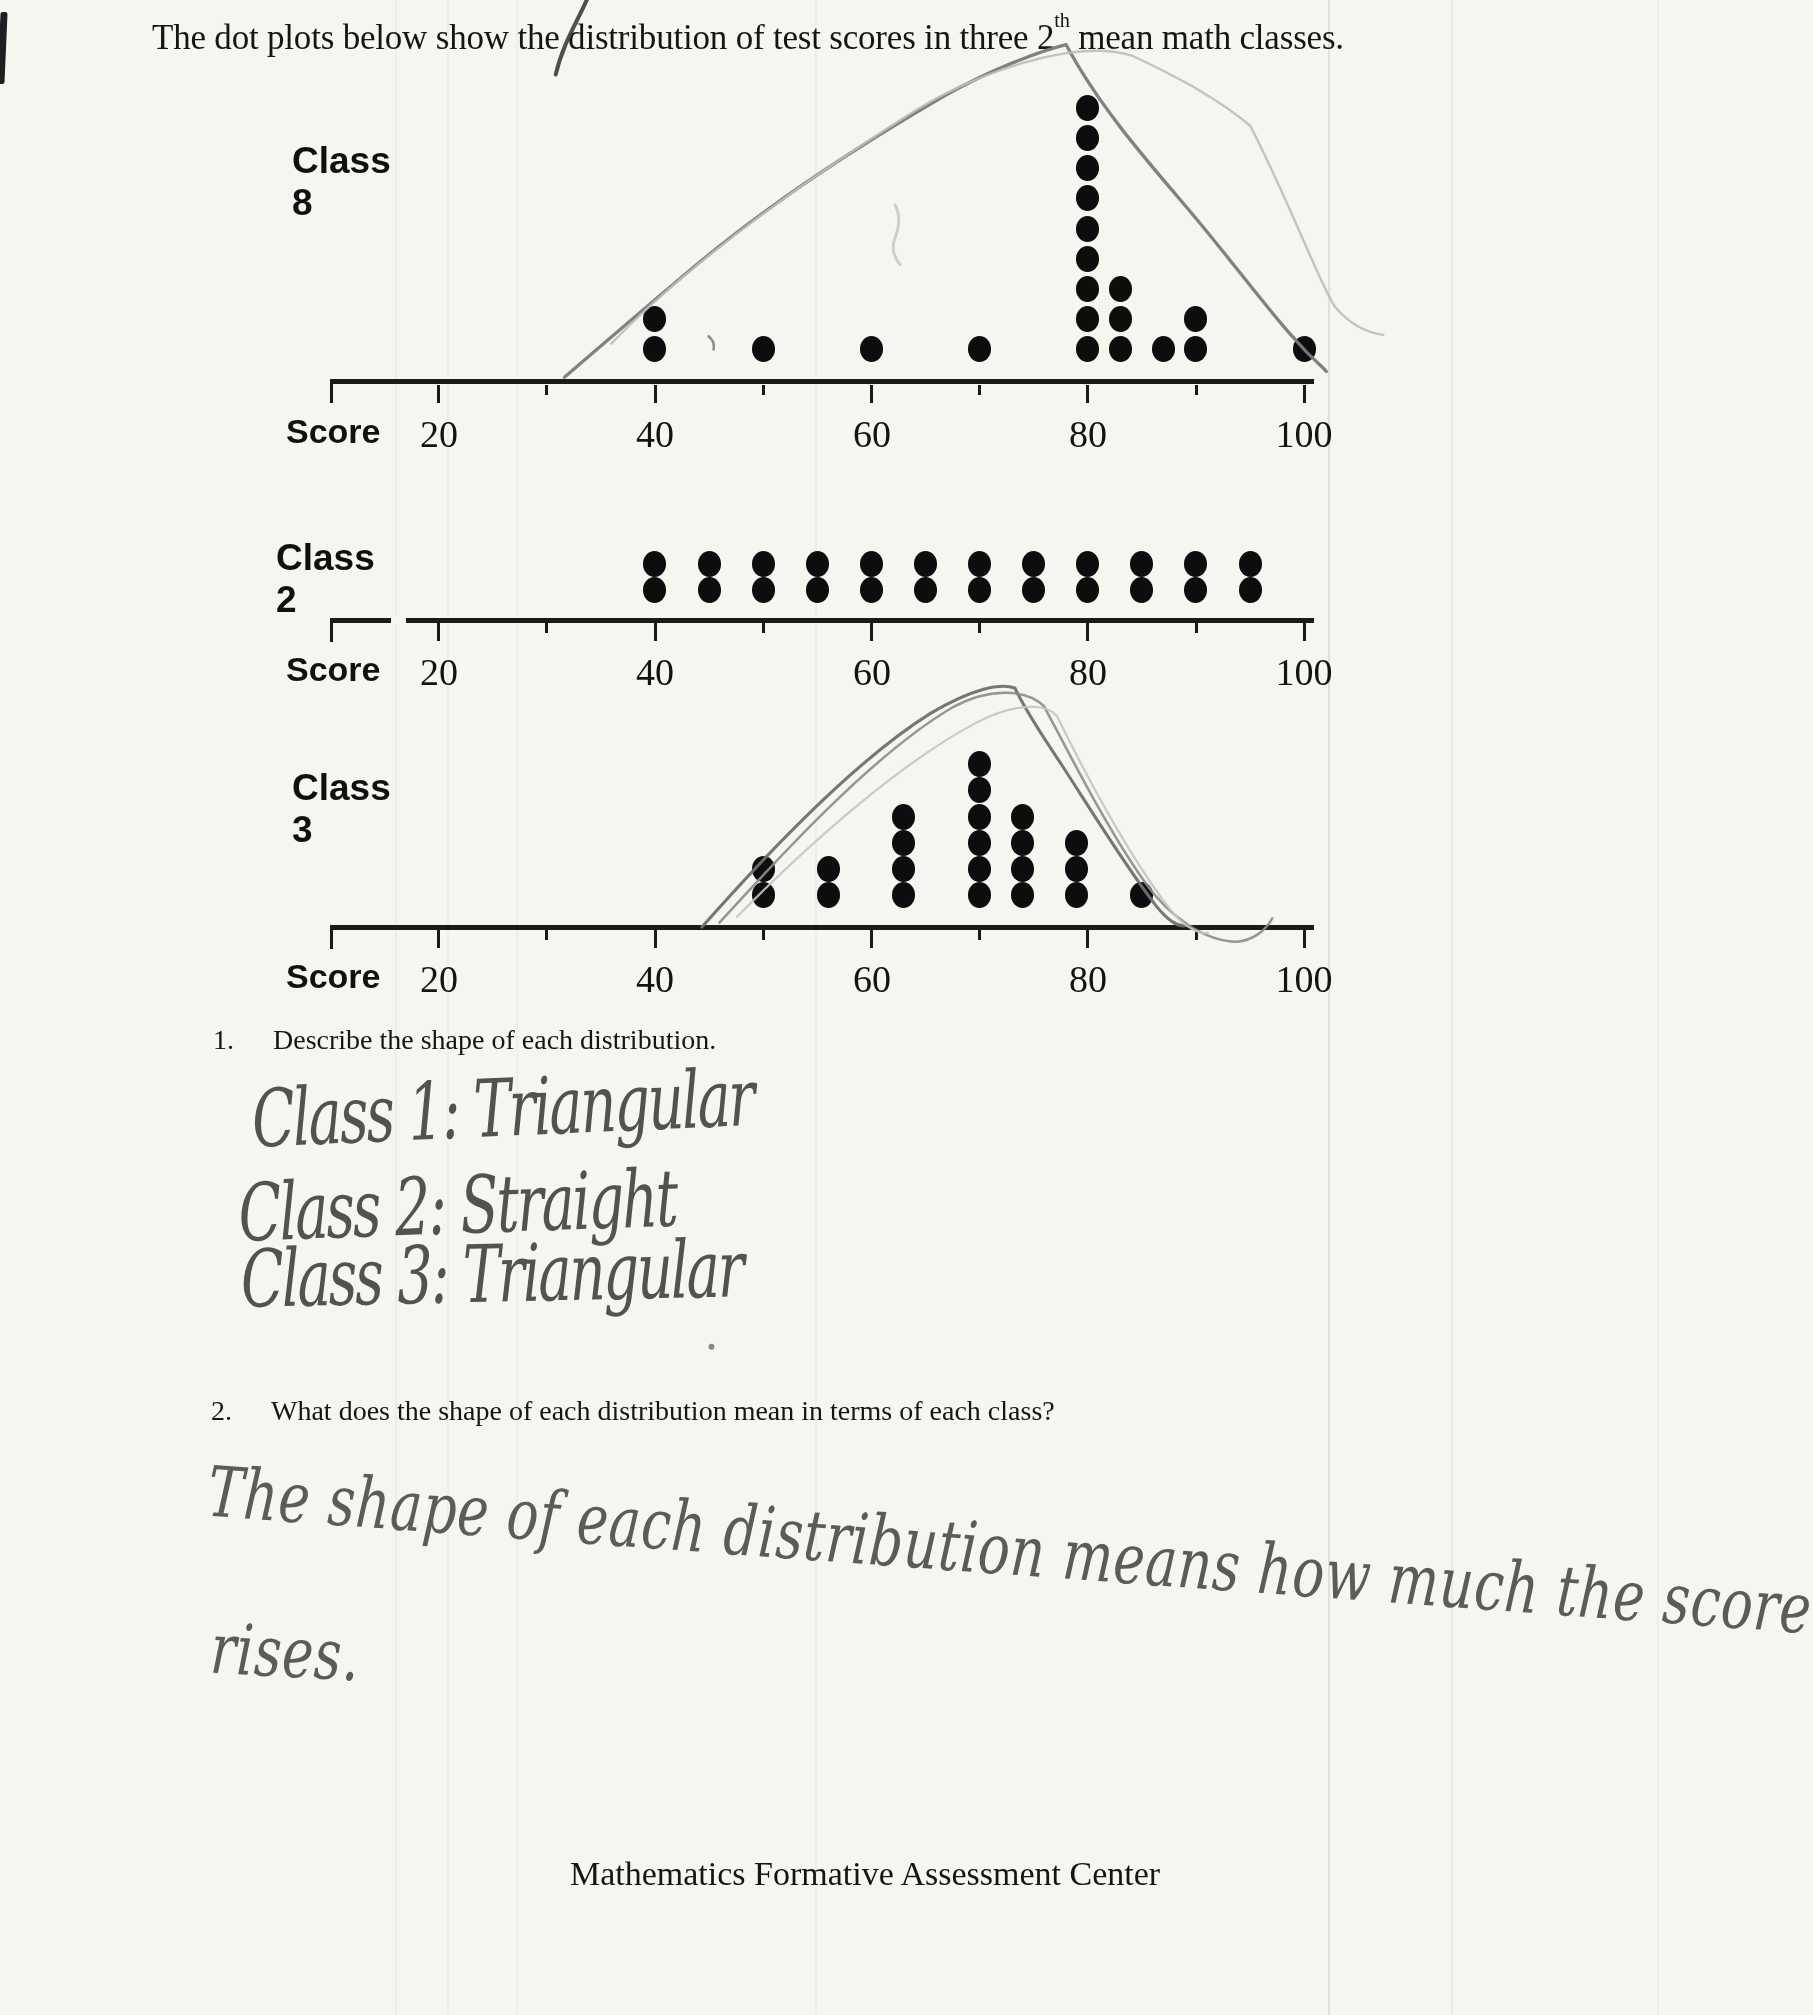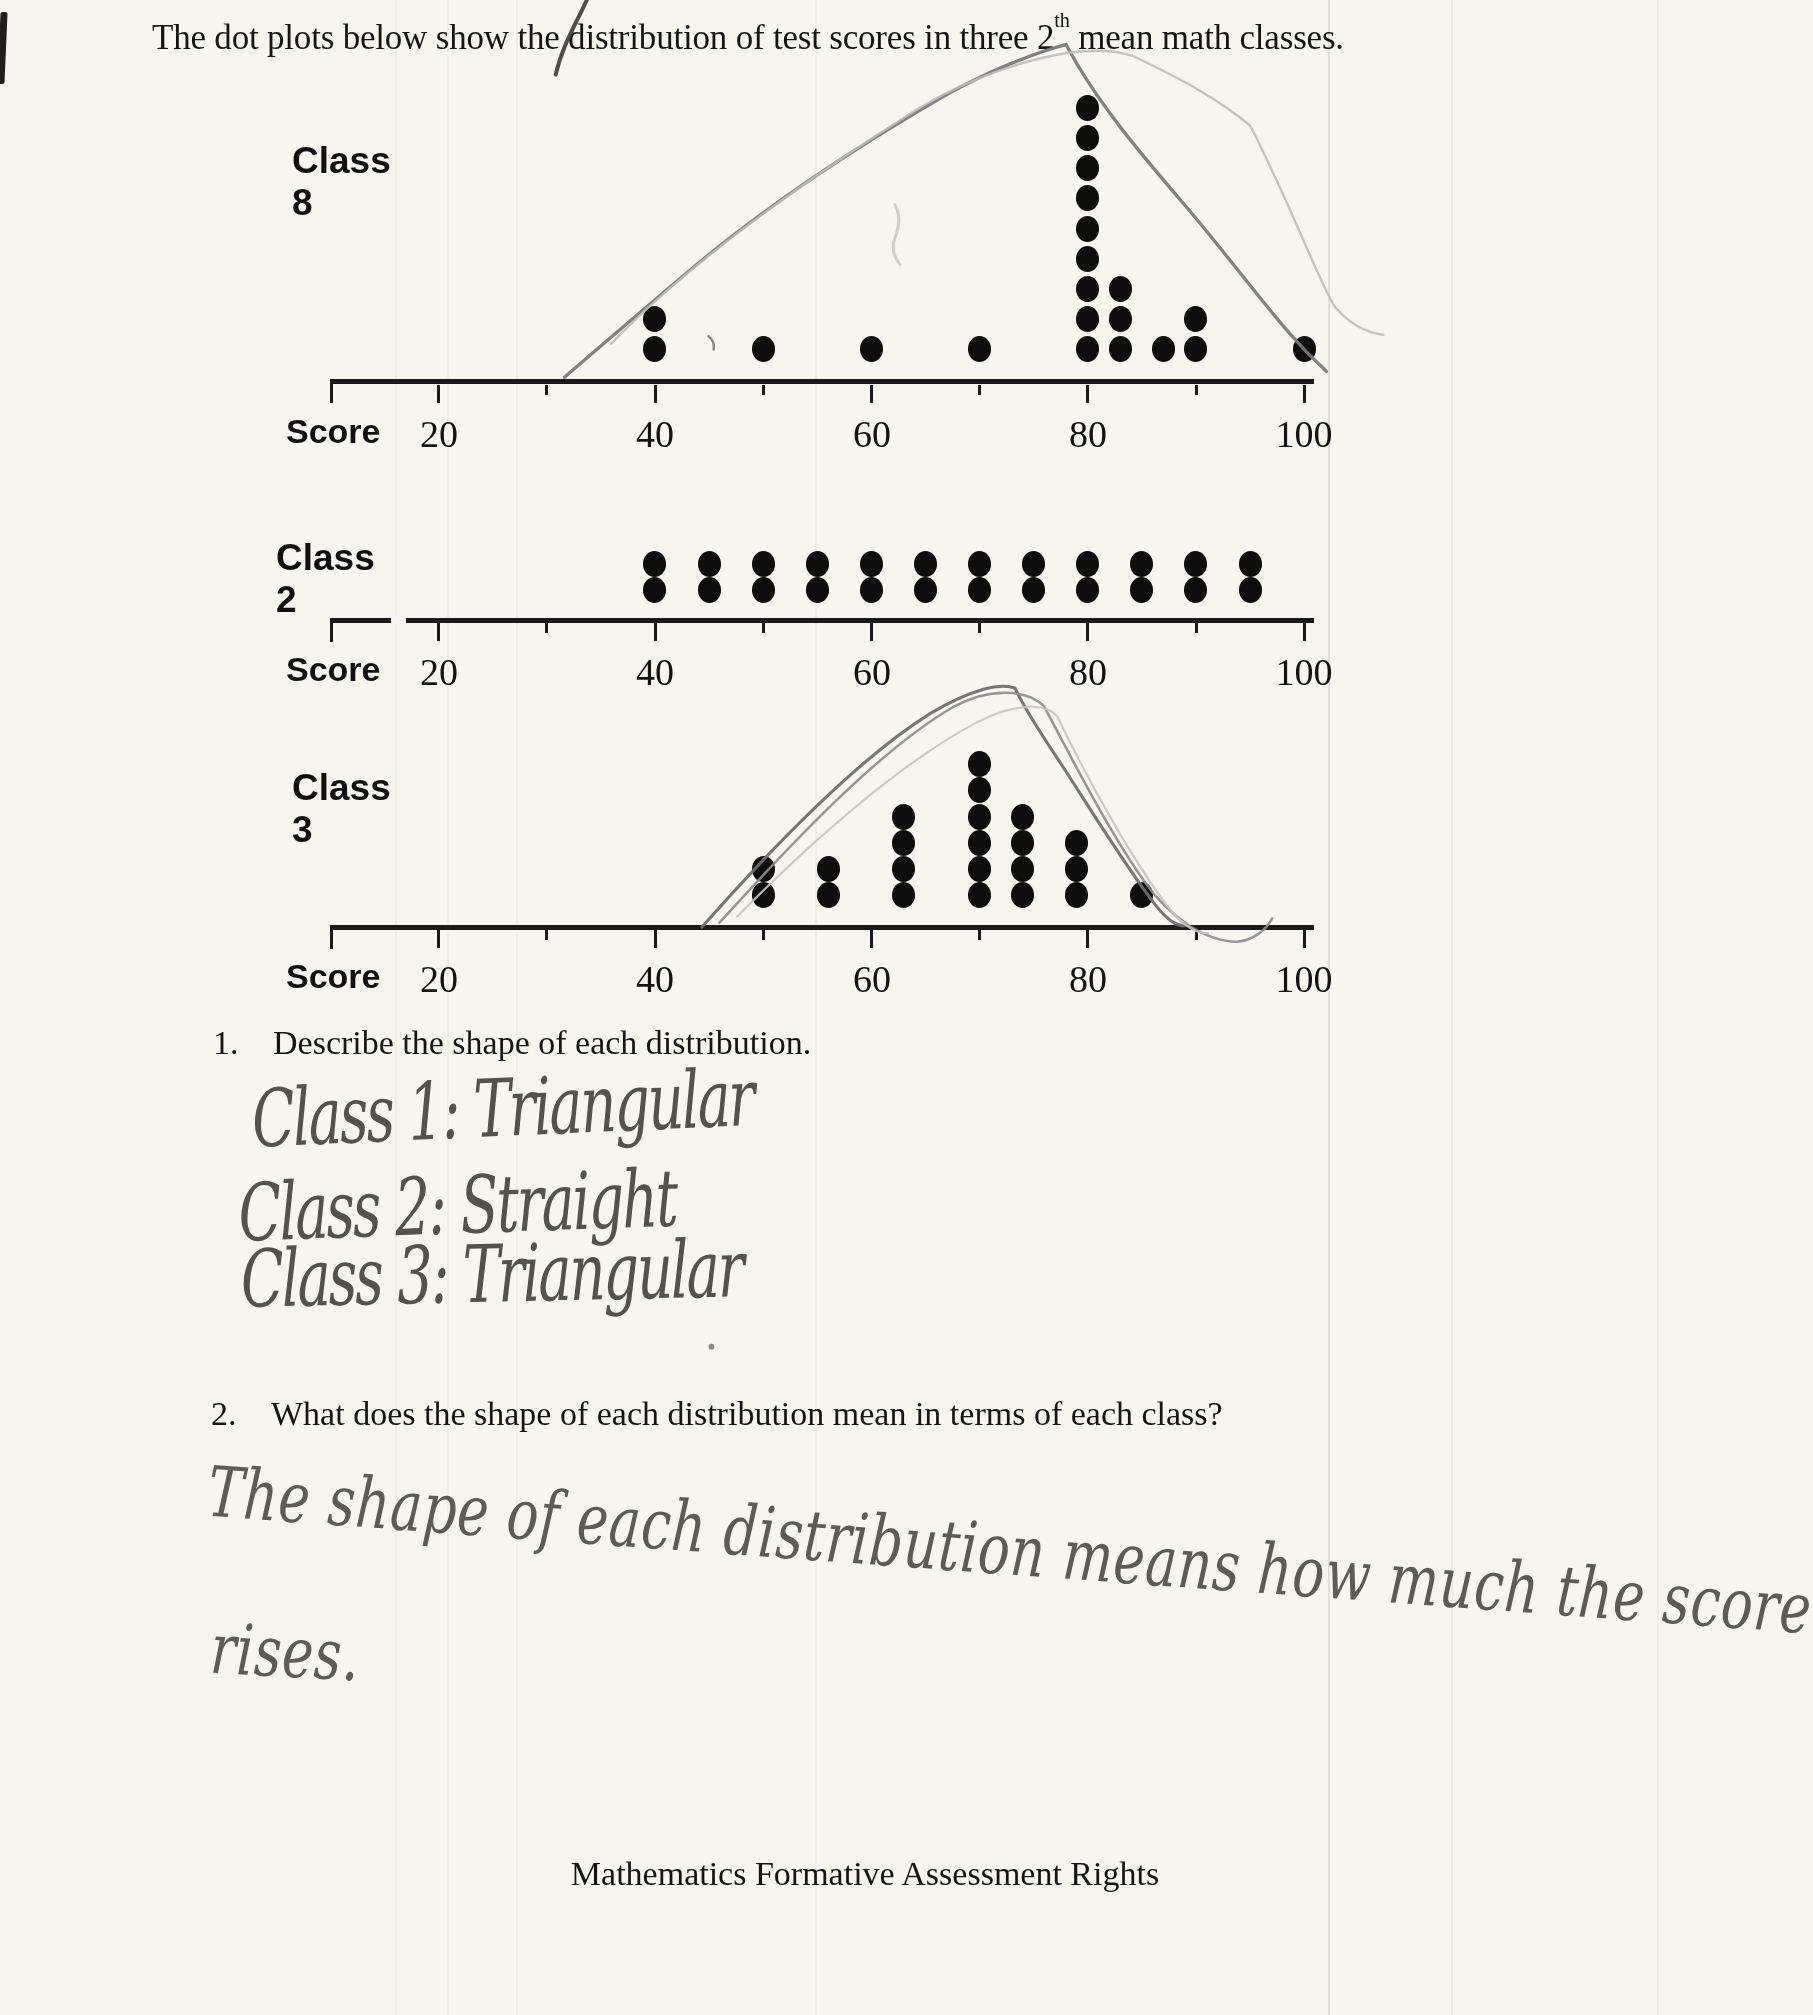--- a/index.html
+++ b/index.html
@@ -13,21 +13,21 @@
   .plot{position:absolute;left:0;top:0;}
   .plot-label{position:absolute;margin:0;font-family:"Liberation Sans",sans-serif;font-weight:bold;
         font-size:37px;color:#101010;letter-spacing:0;}
   .score-label{position:absolute;font-family:"Liberation Sans",sans-serif;font-weight:bold;font-size:34px;color:#111;}
   .axis{position:absolute;height:5.1px;background:#1a1a1a;}
   .axis-gap{position:absolute;background:#f7f5ef;}
   .tick{position:absolute;width:2.9px;background:#1a1a1a;}
   .tick-label{position:absolute;font-size:38px;text-align:center;font-family:"Liberation Serif",serif;color:#131313;}
   .dot{position:absolute;width:23.4px;height:26px;border-radius:50%;background:#0d0d0d;}
   .overlay{position:absolute;left:0;top:0;pointer-events:none;}
-  .q{position:absolute;font-size:34px;white-space:nowrap;}
+  .q{position:absolute;font-size:28px;white-space:nowrap;}
   .qnum{display:inline-block;width:60px;}
   .hand{position:absolute;font-family:"DejaVu Serif",serif;font-style:italic;color:#54524d;
         white-space:nowrap;transform-origin:left top;}
   .hand.q1{font-size:56px;letter-spacing:-2.2px;}
   .hand.q2{font-size:53px;letter-spacing:0.7px;color:#5d5b56;}
   .footer{position:absolute;left:0;top:1853px;width:1730px;text-align:center;font-size:34px;line-height:42px;}
   .footer p{margin:0;}
 </style>
 </head>
 <body>
@@ -201,17 +201,17 @@
   <div class="hand q1" style="left:237px;top:1167px;transform:rotate(-2deg) scaleY(1.42)">Class 2: Straight</div>
   <div class="hand q1" style="left:240px;top:1233px;transform:rotate(-1.2deg) scaleY(1.42)">Class 3: Triangular</div>
 
   <div class="q" style="left:211px;top:1395px">
     <span class="qnum">2.</span><span>What does the shape of each distribution mean in terms of each class?</span>
   </div>
   <div class="hand q2" style="left:211px;top:1451px;transform:rotate(4.2deg) scaleY(1.32)">The shape of each distribution means how much the score</div>
   <div class="hand q2" style="left:213px;top:1608px;transform:rotate(3deg) scaleY(1.32)">rises.</div>
 
   <div class="footer">
-    <p>Mathematics Formative Assessment Rights</p>
+    <p>Mathematics Formative Assessment Center</p>
   </div>
 
 </div>
 
 
 </body></html>

